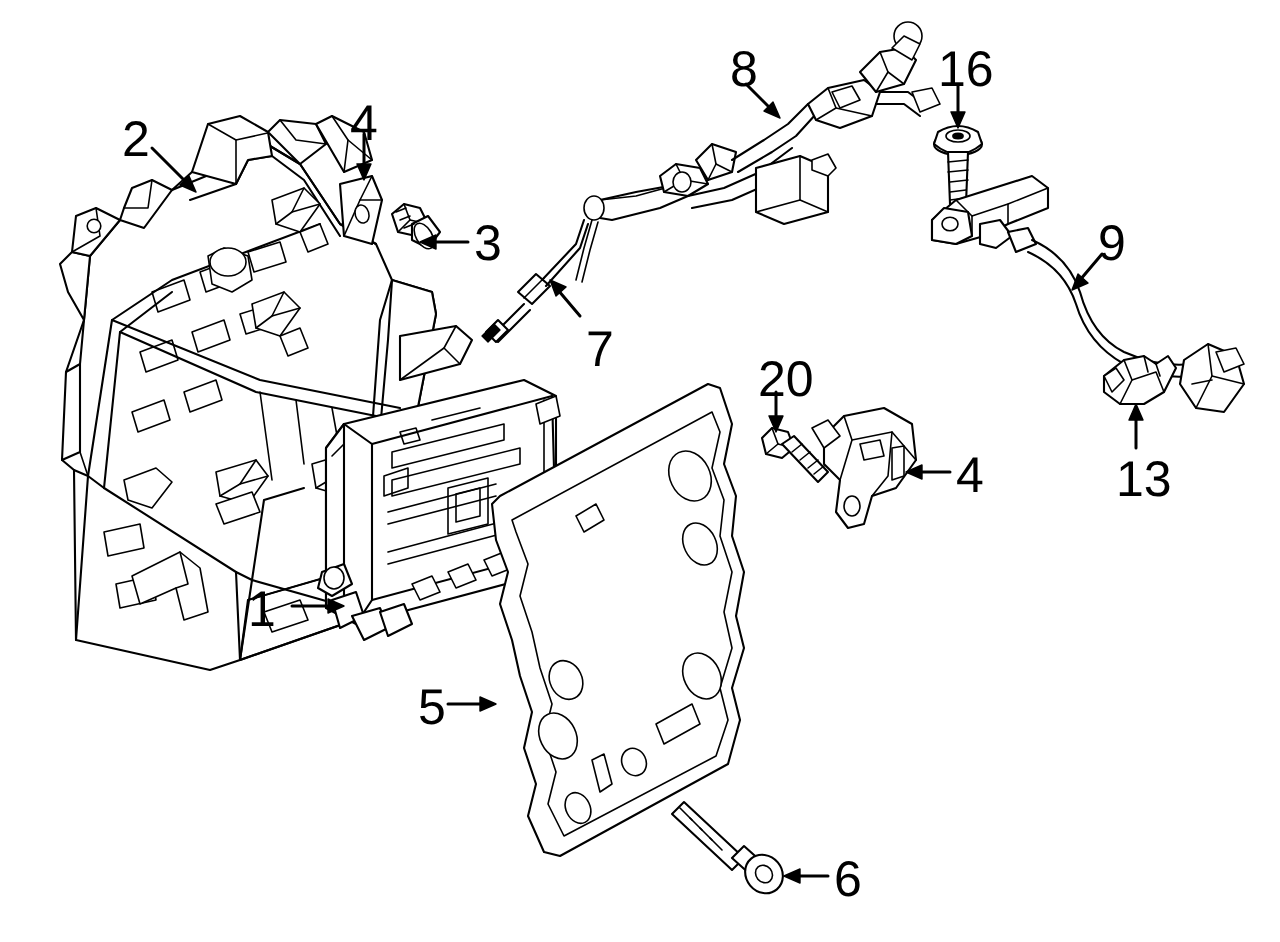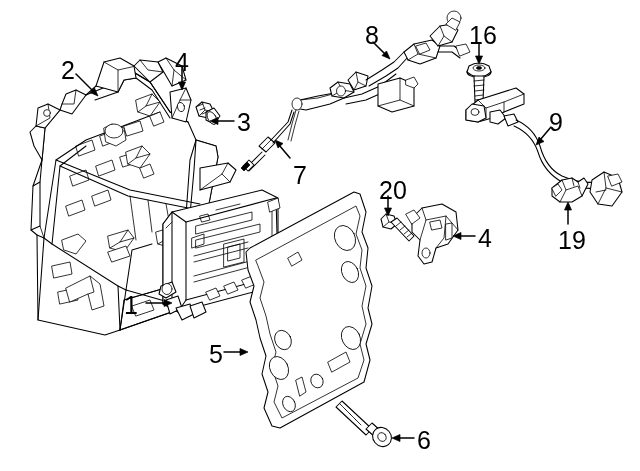--- a/index.html
+++ b/index.html
@@ -447,18 +447,18 @@
 
   <div class="callout-num" style="left:124px; top:293px;">1</div>
   <div class="callout-num" style="left:61px; top:58px;">2</div>
   <div class="callout-num" style="left:237px; top:110px;">3</div>
   <div class="callout-num" style="left:175px; top:50px;">4</div>
   <div class="callout-num" style="left:209px; top:342px;">5</div>
   <div class="callout-num" style="left:417px; top:428px;">6</div>
   <div class="callout-num" style="left:293px; top:163px;">7</div>
   <div class="callout-num" style="left:365px; top:23px;">8</div>
   <div class="callout-num" style="left:549px; top:110px;">9</div>
-  <div class="callout-num" style="left:558px; top:228px;">19</div>
+  <div class="callout-num" style="left:558px; top:228px;">13</div>
   <div class="callout-num" style="left:469px; top:23px;">16</div>
   <div class="callout-num" style="left:478px; top:226px;">4</div>
   <div class="callout-num" style="left:379px; top:178px;">20</div>
 
 </div>
 
 </body></html>

